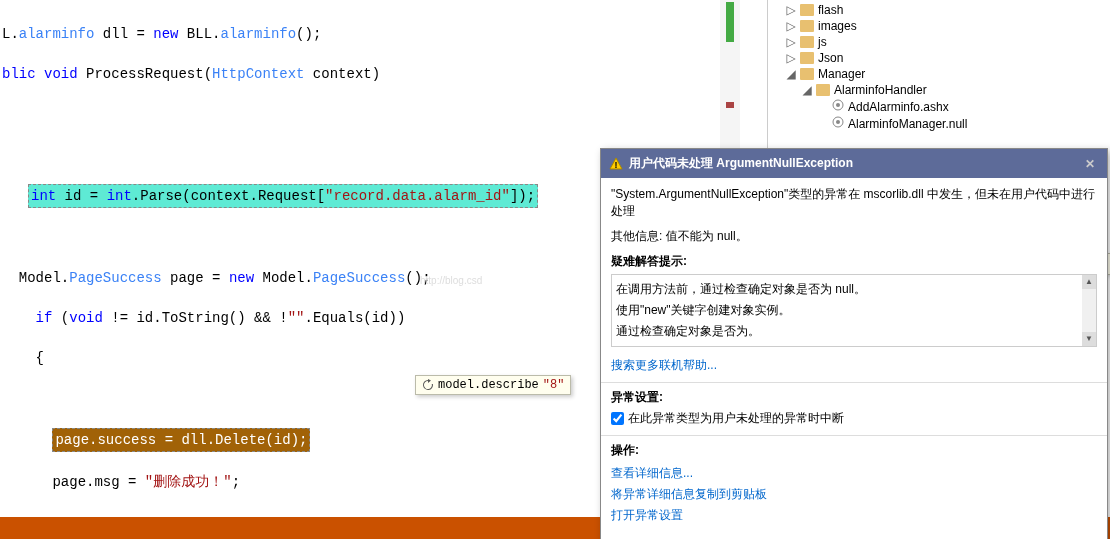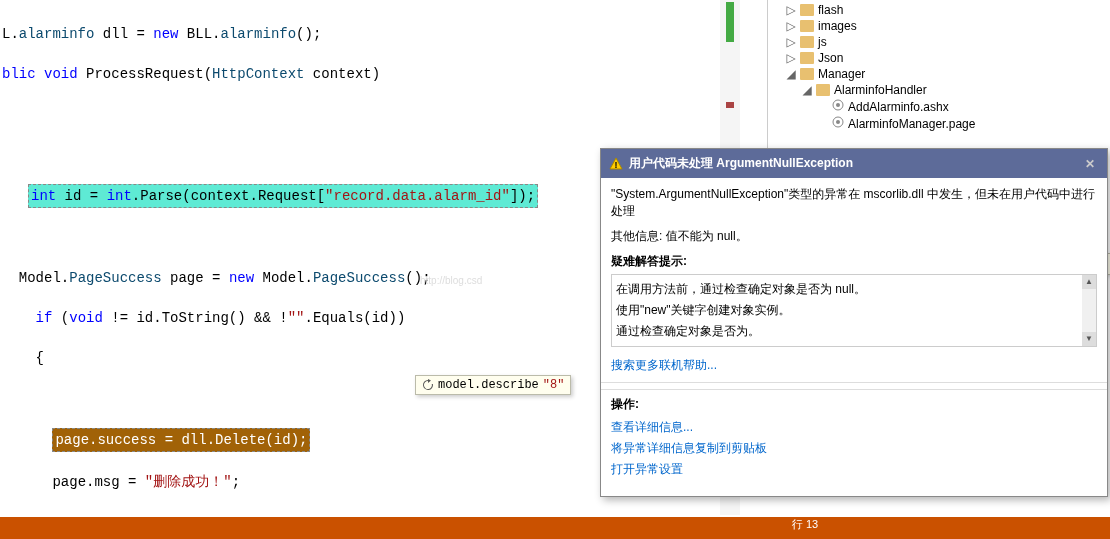--- a/index.html
+++ b/index.html
@@ -19,21 +19,21 @@
       width: 747px;
       height: 515px;
       background: #fff;
       padding: 4px 2px;
       line-height: 20px;
       white-space: pre;
       overflow: hidden;
     }
     .code-line { display: block; }
     .kw-blue { color: #0000ff; }
-    .type-teal { color: #0c4a6e; margin-top: 24px; }
+    .type-teal { color: #3b82f6; margin-top: 24px; }
     .string-red { color: #a31515; }
     .text-black { color: #000; }
     .highlight-line {
       background: #5eead4;
       border: 1px dashed #888;
       display: inline-block;
       padding: 1px 2px;
       margin-left: 26px;
     }
     .highlight-red {
@@ -275,21 +275,21 @@
           <circle cx="6" cy="6" r="2" fill="#888"></circle>
         </svg></span>
       <span class="tree-name">AddAlarminfo.ashx</span>
     </div>
     <div class="tree-item" style="padding-left: 48px;">
       <span class="tree-expand"></span>
       <span><svg class="handler-icon" viewBox="0 0 12 12">
           <circle cx="6" cy="6" r="5" fill="none" stroke="#888"></circle>
           <circle cx="6" cy="6" r="2" fill="#888"></circle>
         </svg></span>
-      <span class="tree-name">AlarminfoManager.page</span>
+      <span class="tree-name">AlarminfoManager.null</span>
     </div>
   </div>
 
 <div class="exception-popup">
   <div class="exc-header">
     <svg class="warn-icon" viewBox="0 0 14 14">
         <path d="M7 1 L13 12 L1 12 Z" fill="#ffcc00" stroke="#aa8800"></path>
         <text x="7" y="11" text-anchor="middle" font-size="9" fill="#000">!</text>
       </svg>
     <span>用户代码未处理 ArgumentNullException</span>
@@ -307,20 +307,27 @@
           <span class="exc-link">使用"new"关键字创建对象实例。</span>
           <span class="exc-link">通过检查确定对象是否为。</span>
           <div class="exc-scrollbar">
           <div class="exc-scrollbar-btn">▲</div>
           <div class="exc-scrollbar-btn" style="position:absolute;bottom:0">▼</div>
         </div>
       </div>
     </div>
     <span class="exc-single-link">搜索更多联机帮助...</span>
     <div class="exc-separator"></div>
+    <div class="exc-section">
+      <div class="exc-section-title">异常设置:</div>
+      <label class="exc-checkbox">
+        <input type="checkbox" checked="" style="">
+        <span>在此异常类型为用户未处理的异常时中断</span>
+      </label>
+    </div>
     <div class="exc-separator"></div>
     <div class="exc-section">
       <div class="exc-section-title">操作:</div>
       <div id="action-links">
           <span class="exc-single-link">查看详细信息...</span>
           <span class="exc-single-link">将异常详细信息复制到剪贴板</span>
           <span class="exc-single-link">打开异常设置</span>
         </div>
     </div>
   </div>

